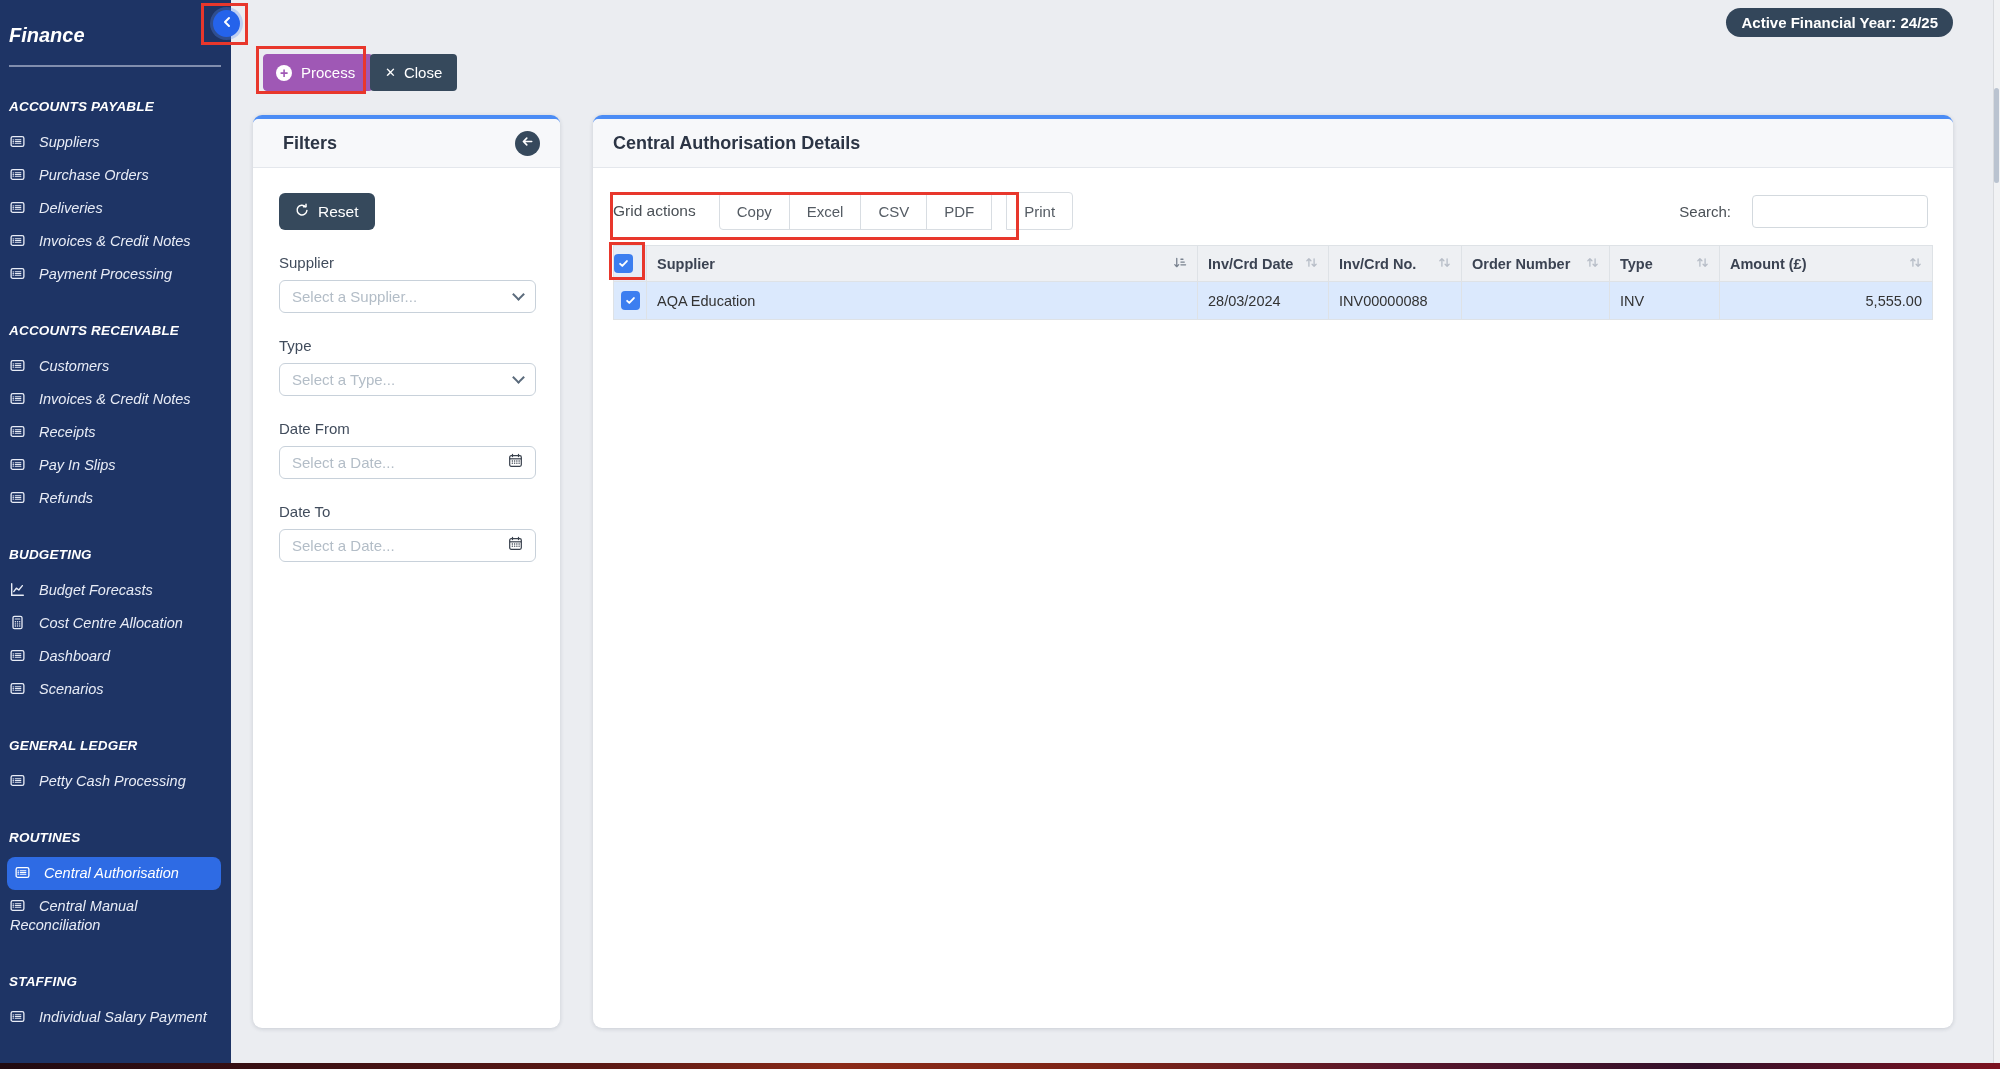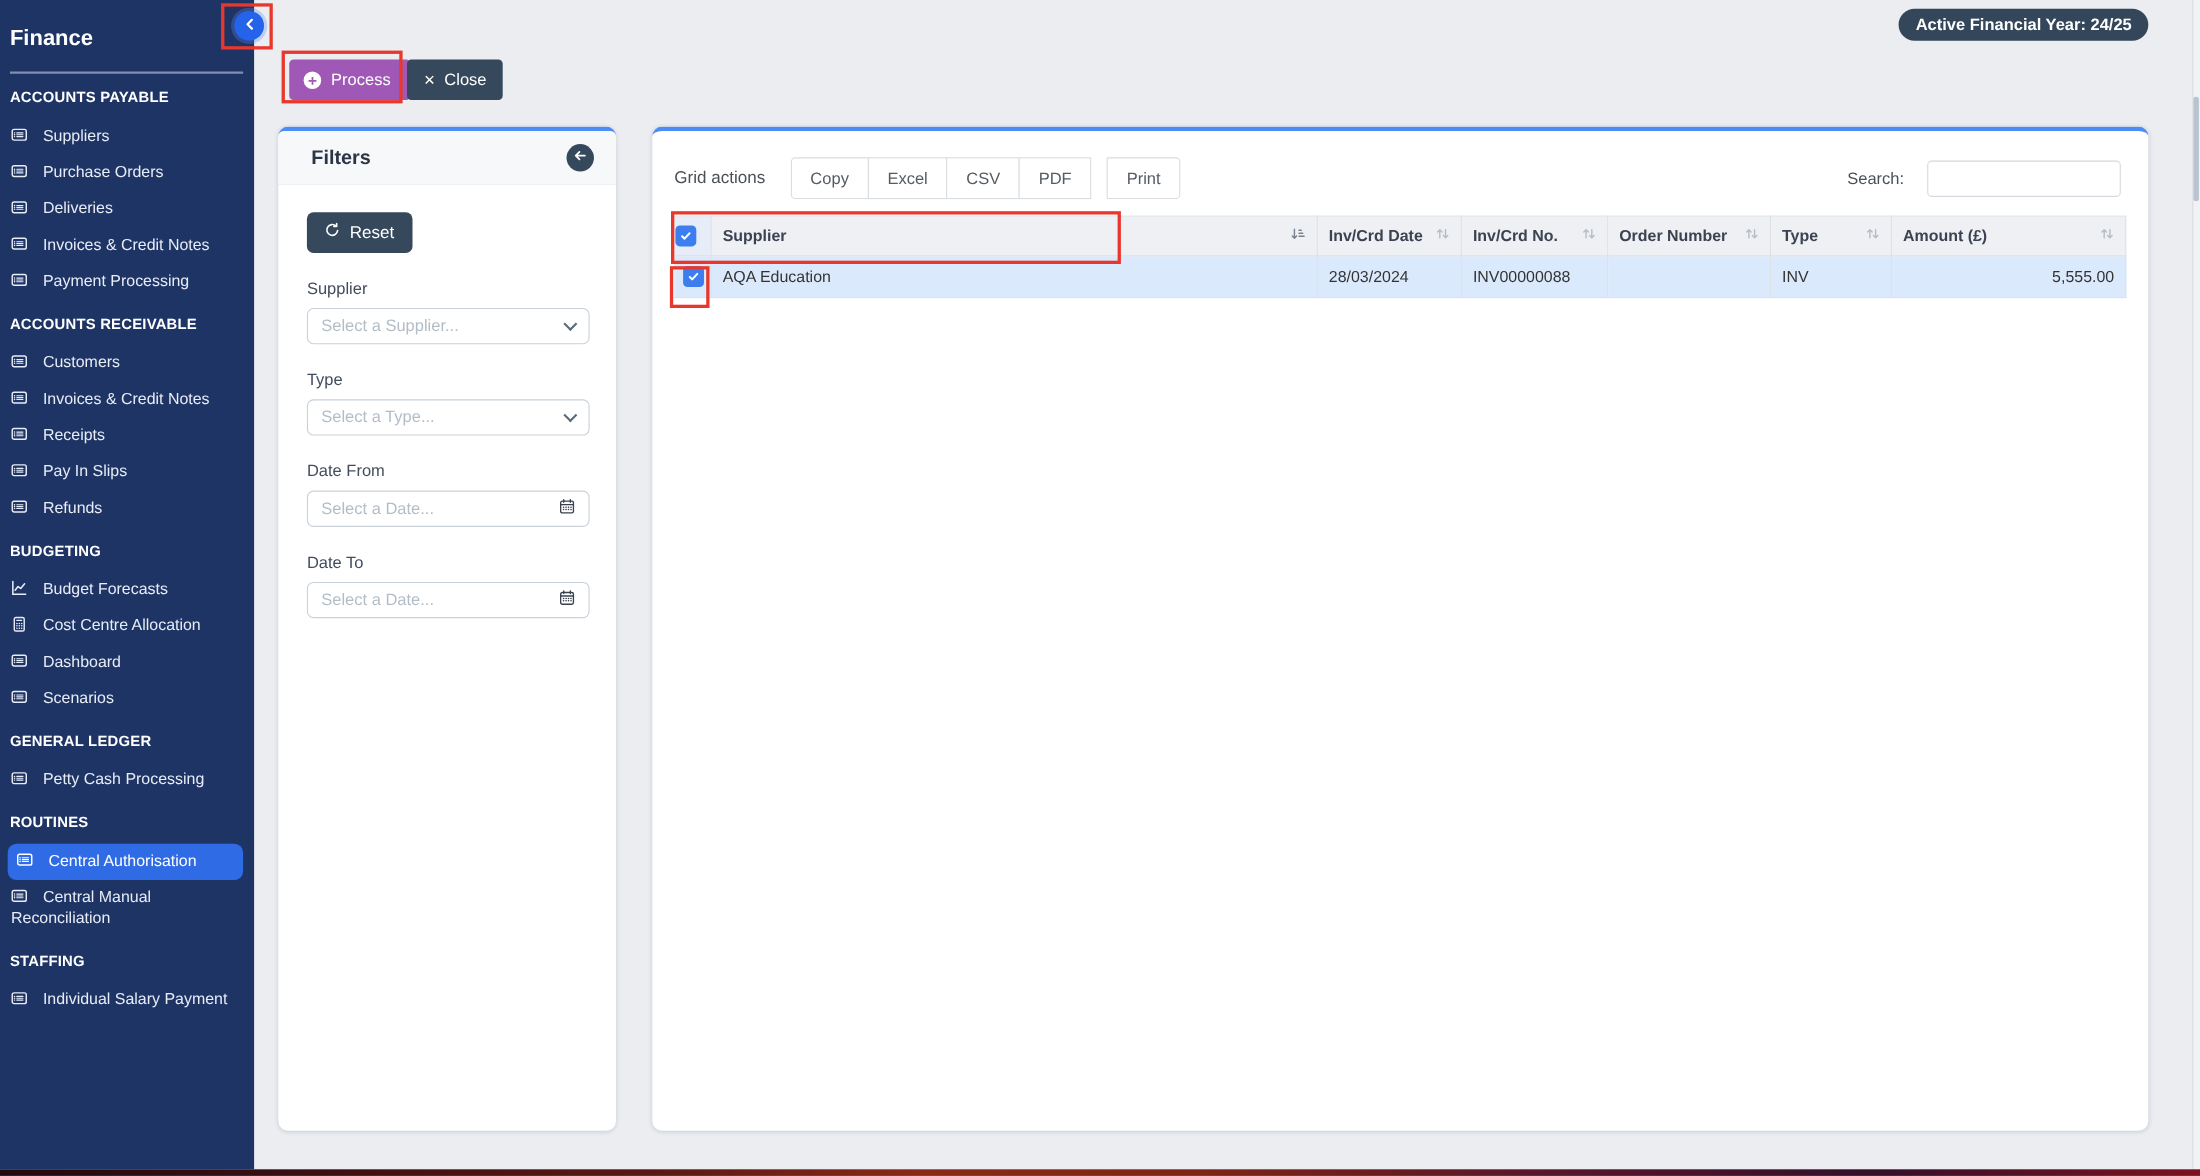--- a/index.html
+++ b/index.html
@@ -7,25 +7,25 @@
   body {
     font-family: "Liberation Sans", sans-serif;
     background:#ebedf1;
     position:relative;
     overflow:hidden;
   }
 
   
   .sidebar {
     position:absolute; left:0; top:0; width:231px; height:1063px;
-    background:#1e3465; color:#e8ecf6;
+    background:#1e3465; color:#e8ecf6;font-style:italic;
   }
   .sb-title { font-size:20px; font-weight:bold; color:#fff; padding:24px 10px 18px 9px; }
   .sb-divider { border-top:2px solid rgba(195,204,224,.6); margin:0 10px 0 9px; }
-  .sb-section { margin-top:14px; }
+  .sb-section { margin-top:32px; }
   .sb-heading { font-size:13.5px; font-weight:bold; color:#fff; padding-left:9px; margin-bottom:12px; letter-spacing:.2px; }
   .sb-item {
     display:block; padding:7px 12px 7px 10px; font-size:14.5px; line-height:19px;
     color:#e8ecf6; cursor:pointer; text-decoration:none;
   }
   .sb-item .icon { display:inline-block; vertical-align:-2px; margin-right:10px; }
   .sb-item .icon svg { display:block; }
   .sb-item.active {
     background:#2e6be4; border-radius:8px; margin:0 10px 0 7px; padding-left:8px; color:#fff;
   }
@@ -403,20 +403,23 @@
               <rect x="1.8" y="2.8" width="12.4" height="11.4" rx="1.6"></rect>
               <path d="M1.8 6.2h12.4"></path>
               <path d="M4.8 1.4v2.4M11.2 1.4v2.4" stroke-linecap="round"></path>
               <path d="M4.6 8.6h.1M7 8.6h.1M9.4 8.6h.1M11.8 8.6h.1M4.6 10.8h.1M7 10.8h.1M9.4 10.8h.1M11.8 10.8h.1" stroke-width="1.5" stroke-linecap="round"></path>
             </svg></span>
       </div>
     </div>
   </section>
 
   <section class="panel details-panel">
+    <header class="panel-hdr">
+      <h2>Central Authorisation Details</h2>
+    </header>
     <div class="details-body">
 
       <div class="grid-toolbar">
         <span class="ga-label">Grid actions</span>
         <div class="btn-group">
           <button>Copy</button>
           <button>Excel</button>
           <button>CSV</button>
           <button>PDF</button>
           <button>Print</button>

